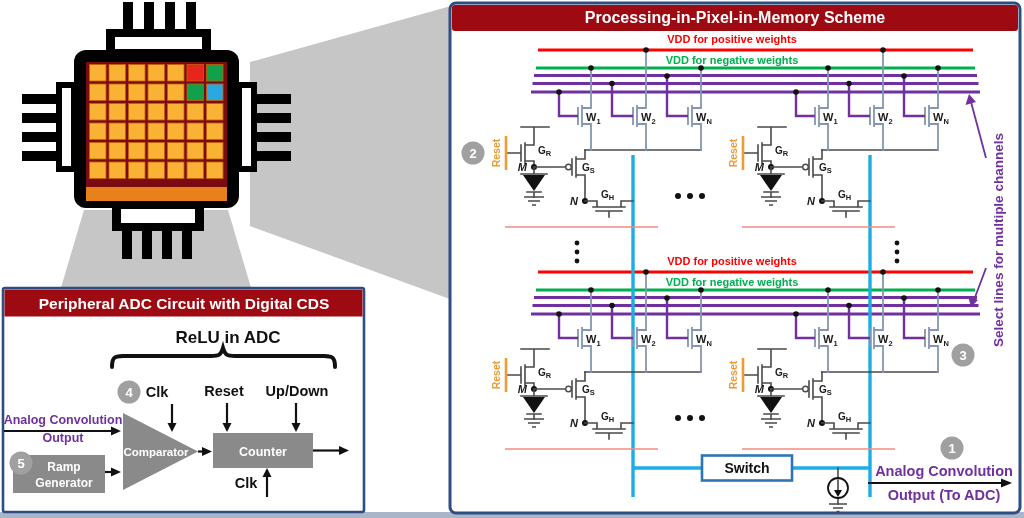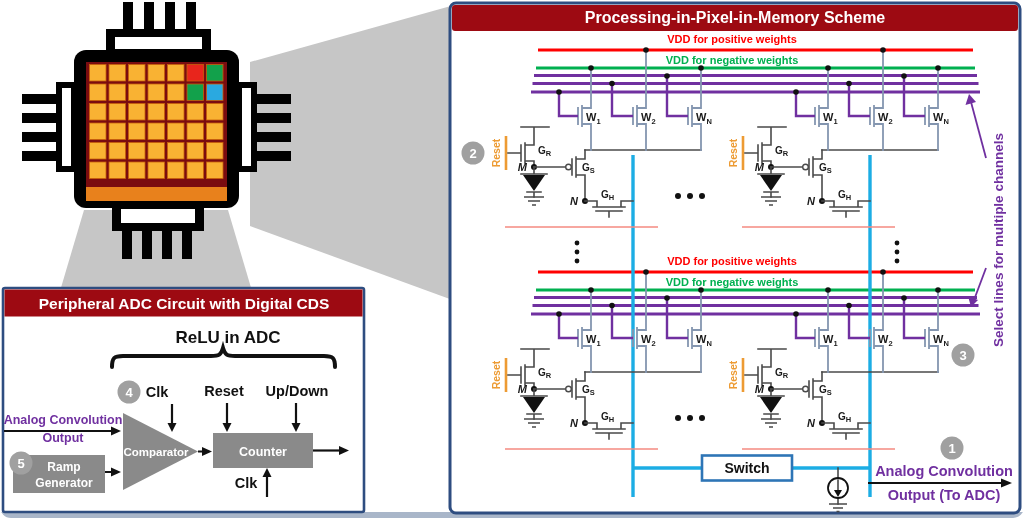--- a/index.html
+++ b/index.html
@@ -1,17 +1,17 @@
 <!DOCTYPE html>
 <html><head>
 <meta charset="utf-8">
 <style>
   html,body{margin:0;padding:0;background:#fff;}
   .stage{position:relative;width:1024px;height:518px;background:#ffffff;overflow:hidden;
-         font-family:"Liberation Sans", sans-serif;border-radius:11px;}
+         font-family:"Liberation Sans", sans-serif;}
   svg text{font-family:"Liberation Sans", sans-serif;}
   
   .wd{stroke:#4a4a4a;stroke-width:1.6;fill:none;stroke-linecap:square;}
   .ws{stroke:#8496b0;stroke-width:1.8;fill:none;stroke-linecap:square;}
   .pu{stroke:#7030a0;stroke-width:2.4;fill:none;}
   .pink{stroke:#f58a80;stroke-width:1.6;}
   .or{stroke:#ed9b33;stroke-width:2.6;}
   .blue{stroke:#1cade4;stroke-width:3.4;fill:none;}
   .rail{fill:none;stroke-width:3;}
   .prail{stroke:#7030a0;stroke-width:2.8;fill:none;}

